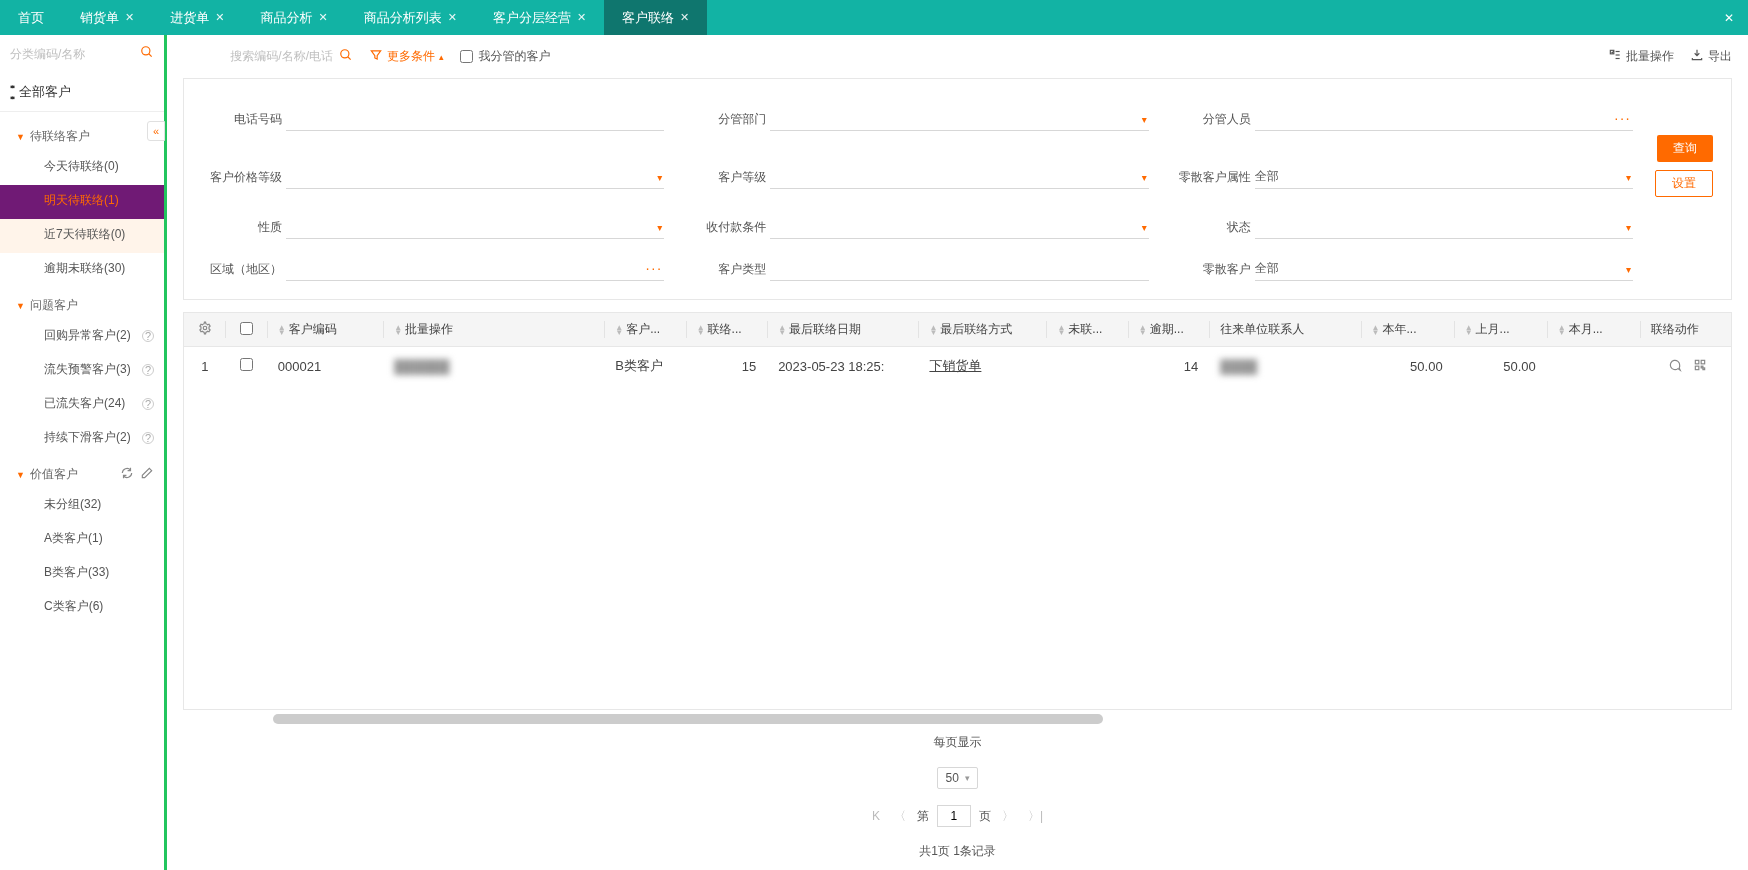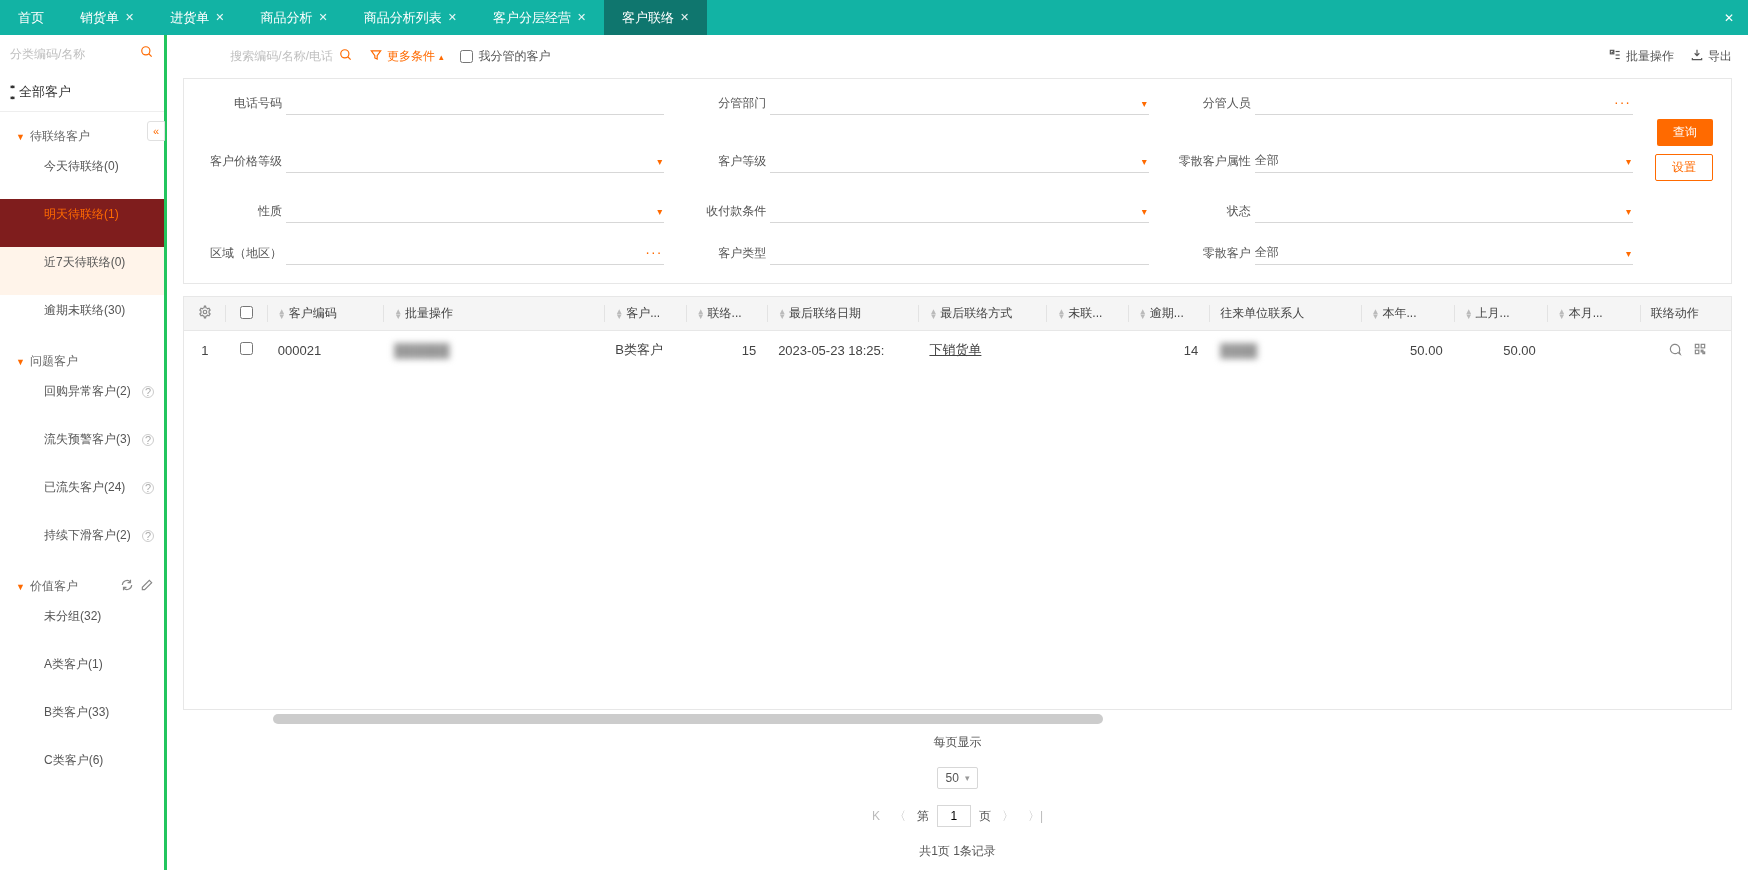--- a/index.html
+++ b/index.html
@@ -21,40 +21,40 @@
     .side-search input::placeholder { color: #bfbfbf; }
     .side-search .mag { position: absolute; right: 10px; top: 10px; color: #ff6a00; }
     .side-header { display: flex; align-items: center; gap: 6px; padding: 8px 10px; border-bottom: 1px solid #eee; font-size: 13px; color: #333; font-weight: 500; }
     .dots-icon { letter-spacing: -2px; font-size: 10px; }
     .collapse-btn { position: absolute; top: 86px; right: -1px; width: 18px; height: 20px; border: 1px solid #e0e0e0; border-radius: 3px 0 0 3px; background: #fff; display: flex; align-items: center; justify-content: center; color: #ff6a00; z-index: 5; cursor: pointer; font-size: 11px; }
     .tree { padding: 6px 0; overflow-y: auto; }
     .tree-group { margin-top: 4px; }
     .tree-group-title { display: flex; align-items: center; gap: 4px; padding: 6px 10px 6px 16px; color: #666; cursor: pointer; }
     .tree-group-title .caret { color: #ff6a00; font-size: 9px; width: 10px; }
     .group-icons { margin-left: auto; display: inline-flex; gap: 6px; color: #888; }
-    .tree-item { padding: 7px 10px 24px 44px; color: #555; cursor: pointer; display: flex; align-items: center; gap: 4px; }
-    .tree-item.warm { background: #7f1d1d; color: #ff6a00; }
+    .tree-item { padding: 7px 10px 10px 44px; color: #555; cursor: pointer; display: flex; align-items: center; gap: 4px; }
+    .tree-item.warm { background: #701a75; color: #ff6a00; }
     .tree-item.warm2 { background: #fff4ea; color: #555; }
     .tree-item .q-icon { margin-left: auto; color: #aaa; font-size: 11px; width: 12px; height: 12px; border: 1px solid #ccc; border-radius: 50%; display: inline-flex; align-items: center; justify-content: center; }
     
     
     .main { flex: 1; display: flex; flex-direction: column; min-width: 0; }
     .toolbar { display: flex; align-items: center; padding: 10px 16px; gap: 16px; }
     .toolbar-search { position: relative; width: 170px; }
     .toolbar-search input { width: 100%; border: 0; border-bottom: 1px solid transparent; outline: 0; font-size: 12px; padding: 4px 20px 4px 0; color: #555; text-align: right; }
     .toolbar-search input::placeholder { color: #bfbfbf; }
     .toolbar-search .mag { position: absolute; right: 0; top: 3px; color: #ff6a00; }
     .more-filters { display: inline-flex; align-items: center; gap: 4px; color: #ff6a00; cursor: pointer; }
     .chk-wrap { display: inline-flex; align-items: center; gap: 6px; color: #555; }
     .chk-wrap input { width: 13px; height: 13px; }
     .toolbar-right { margin-left: auto; display: inline-flex; align-items: center; gap: 16px; color: #555; }
     .link-btn { display: inline-flex; align-items: center; gap: 4px; cursor: pointer; }
     
     
-    .filter-panel { margin: 0 16px; border: 1px solid #e7e7e7; padding: 4px 18px 18px; display: grid; grid-template-columns: 1fr 1fr 1fr auto; grid-column-gap: 22px; grid-row-gap: 18px; align-items: center; }
+    .filter-panel { margin: 0 16px; border: 1px solid #e7e7e7; padding: 20px 18px 18px; display: grid; grid-template-columns: 1fr 1fr 1fr auto; grid-column-gap: 22px; grid-row-gap: 18px; align-items: center; }
     .filter-field { display: flex; align-items: center; gap: 4px; }
     .filter-label { width: 80px; text-align: right; color: #555; flex-shrink: 0; font-size: 12px; }
     .filter-input-wrap { flex: 1; position: relative; border-bottom: 1px solid #d7d7d7; height: 24px; display: flex; align-items: center; min-width: 0; }
     .filter-input-wrap input { width: 100%; border: 0; outline: 0; font-size: 12px; color: #555; background: transparent; }
     .filter-input-wrap .tri { color: #ff6a00; font-size: 10px; position: absolute; right: 2px; top: 7px; }
     .filter-input-wrap .more { color: #ff6a00; font-size: 14px; position: absolute; right: 2px; top: 3px; letter-spacing: 1px; }
     .btn-col { display: flex; flex-direction: column; gap: 8px; align-items: flex-end; }
     .btn-query { background: #ff6a00; color: #fff; border: 0; padding: 5px 16px; border-radius: 2px; cursor: pointer; font-size: 12px; }
     .btn-setting { background: #fff; color: #ff6a00; border: 1px solid #ff6a00; padding: 4px 16px; border-radius: 2px; cursor: pointer; font-size: 12px; }
     

